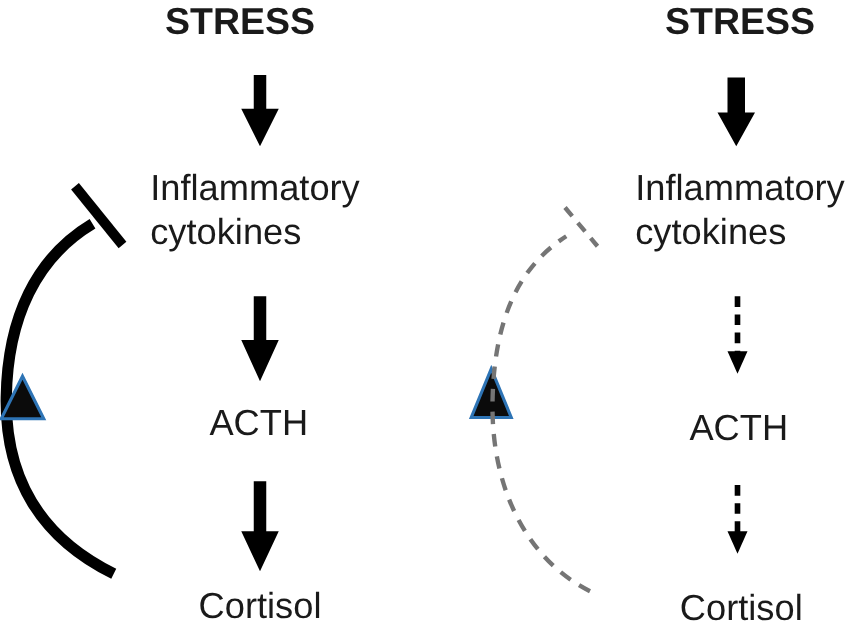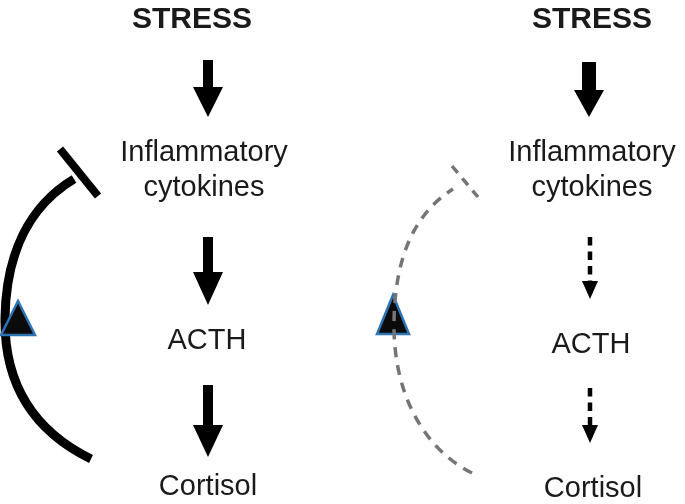--- a/index.html
+++ b/index.html
@@ -11,21 +11,21 @@
     overflow: hidden;
     font-family: "Liberation Sans", sans-serif;
   }
   .label {
     position: absolute;
     transform: translateX(-50%);
     font-size: 29px;
     line-height: 35px;
     color: #1a1a1a;
     white-space: nowrap;
-    text-align: center;
+    text-align: left;
   }
   .label.bold { font-weight: 700; font-size: 30px; }
   .two-line span { display: block; }
   #gfx { position: absolute; left: 0; top: 0; }
 </style>
 </head>
 <body>
 
 <div id="canvas">
 

